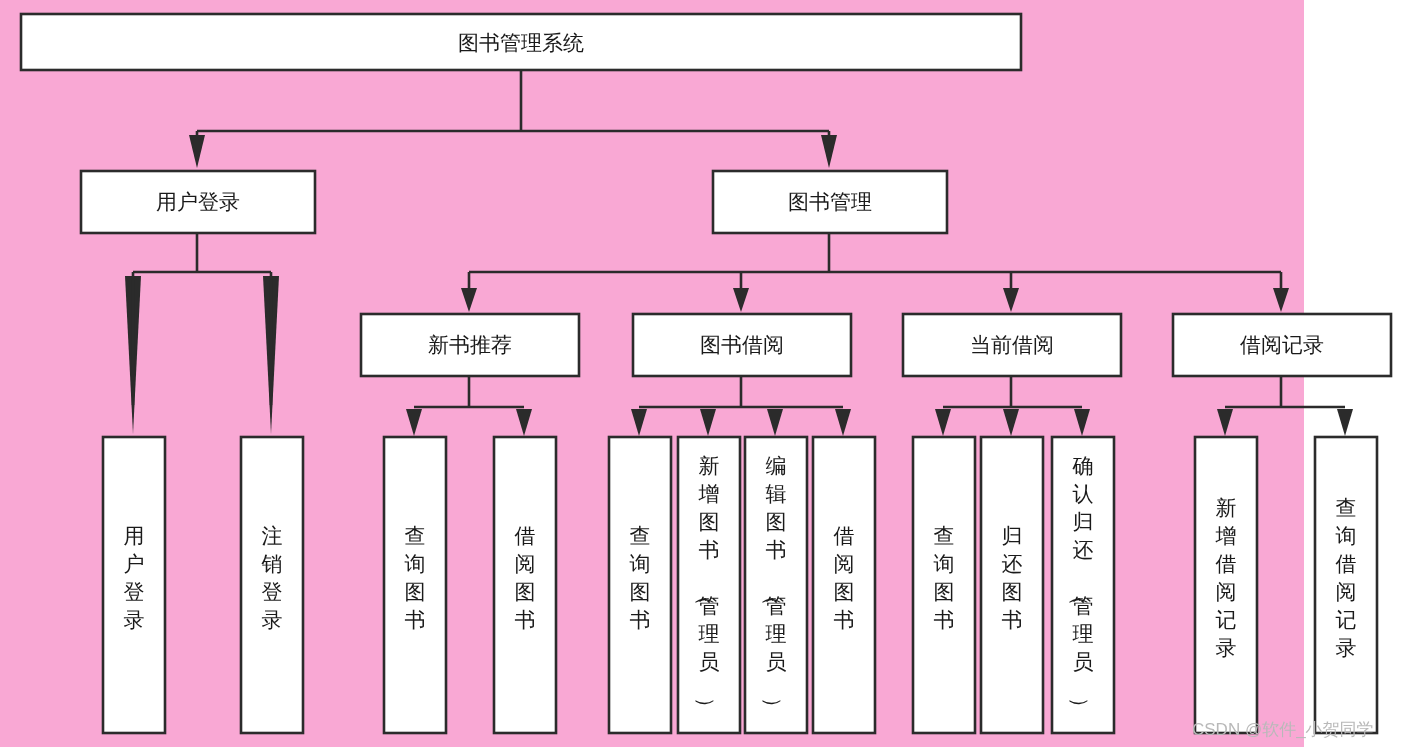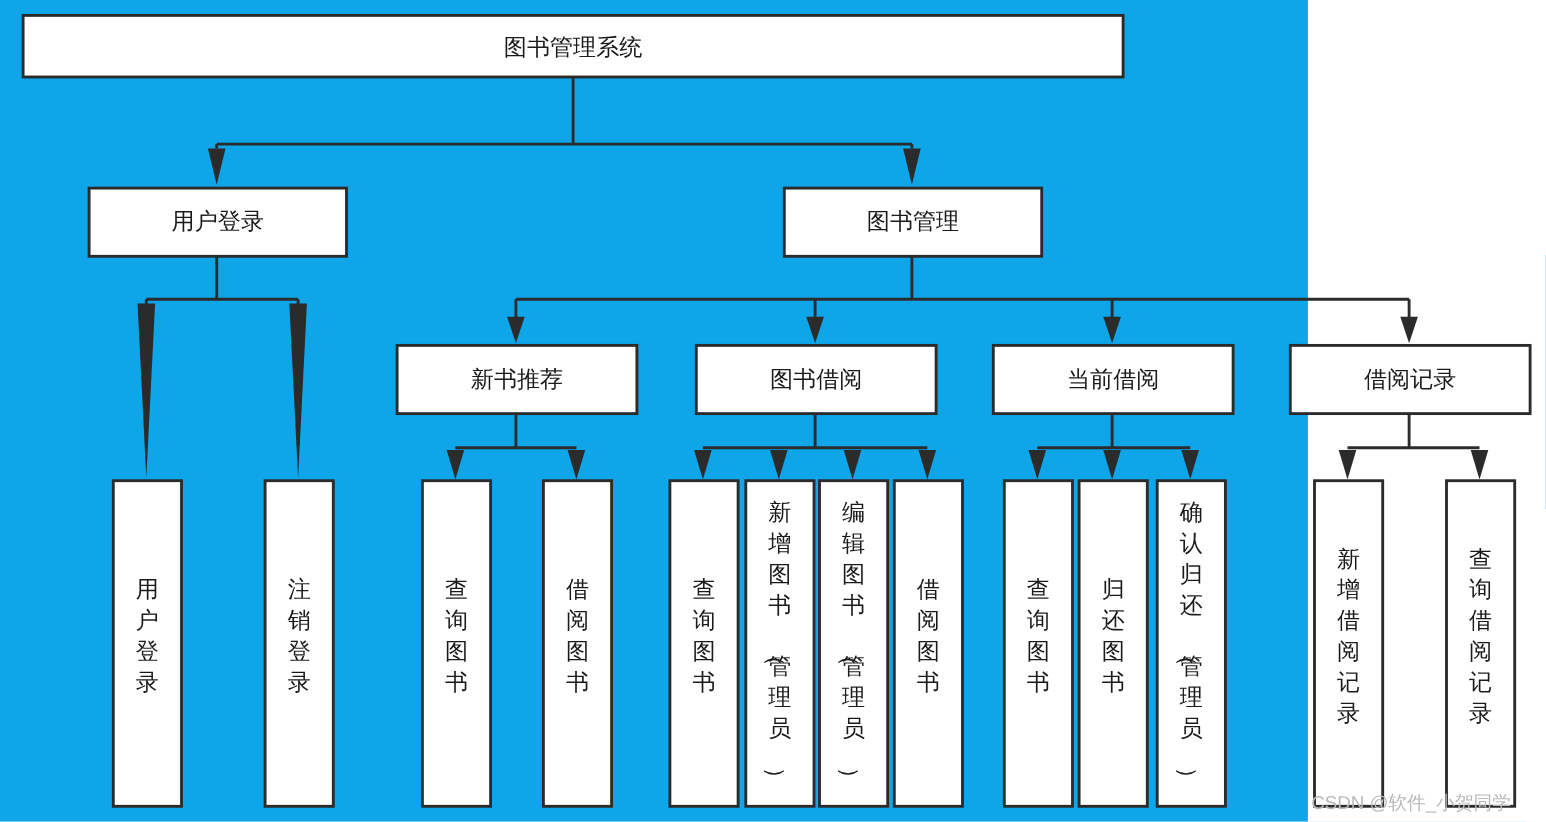--- a/index.html
+++ b/index.html
@@ -8,23 +8,23 @@
     background: #ffffff;
   }
   body {
     width: 1405px;
     height: 747px;
     font-family: "Liberation Sans", "DejaVu Sans", sans-serif;
     overflow: hidden;
   }
   #diagram-root {
     position: relative;
-    width: 1189px;
+    width: 1304px;
     height: 747px;
-    background: #0ea5e9;
+    background: #f9a8d4;
   }
   svg.diagram-canvas {
     position: absolute;
     top: 0;
     left: 0;
     width: 1405px;
     height: 747px;
   }
   .node-box {
     fill: #ffffff;

